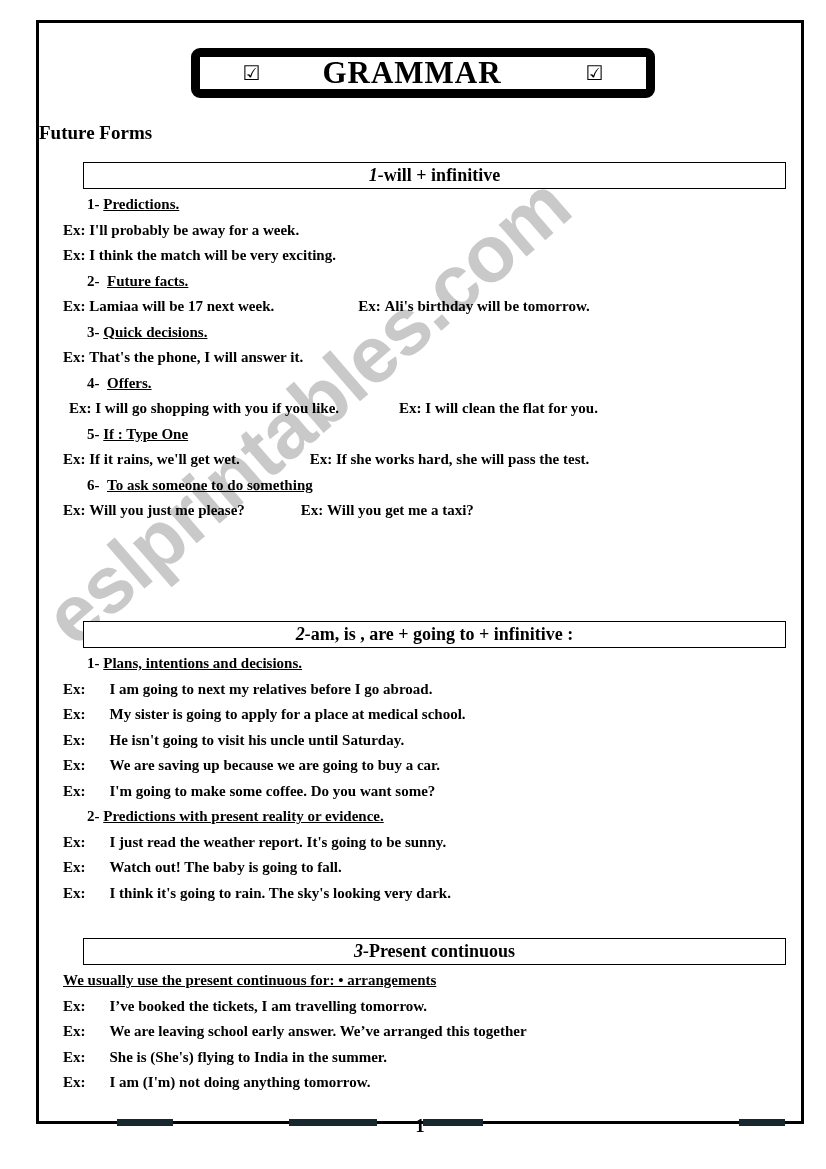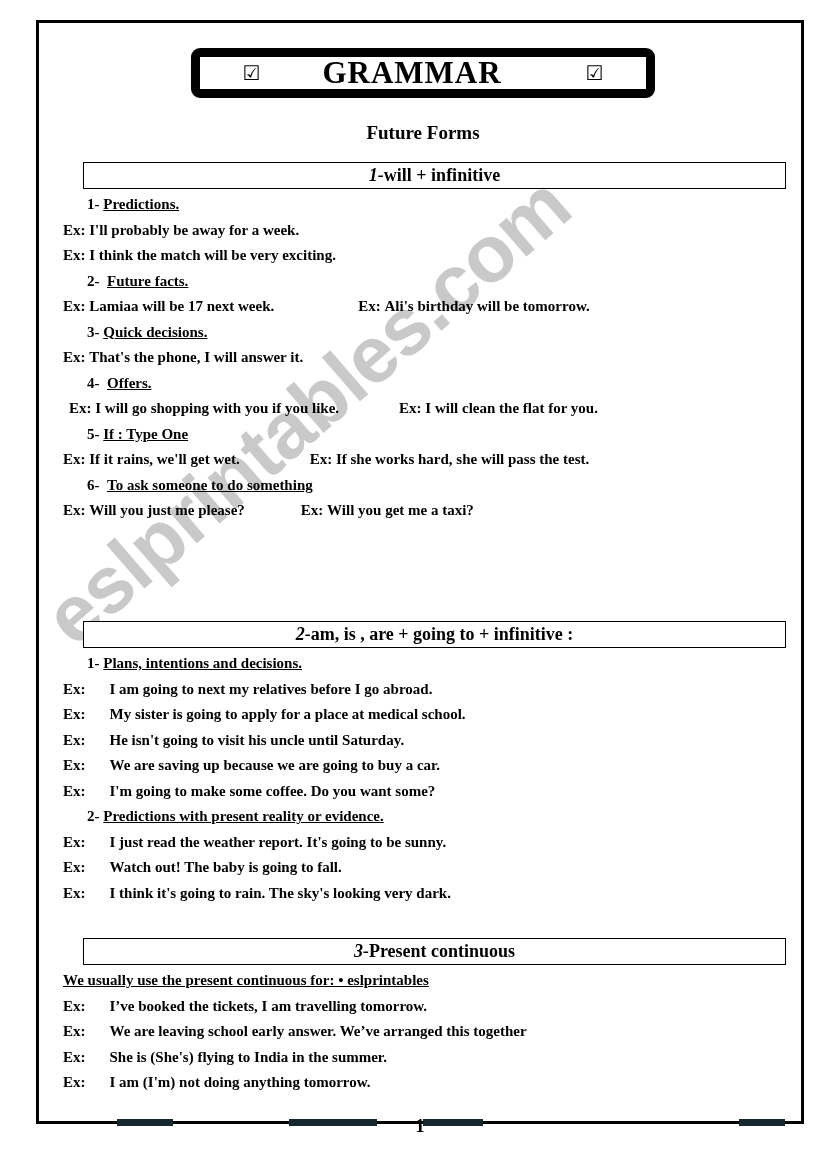--- a/index.html
+++ b/index.html
@@ -125,21 +125,21 @@
     letter-spacing: 1px;
     white-space: nowrap;
   }
 
   
   #doc-subtitle {
     position: absolute;
     left: 0;
     right: 0;
     top: 99px;
-    text-align: center;
+    text-align: left;
     font-size: 19px;
     font-weight: bold;
   }
 
   
   .section-box {
     position: absolute;
     left: 44px;
     width: 703px;
     height: 27px;
@@ -263,21 +263,21 @@
 
     </div>
 
     <div class="section-box" id="box-3">
       <span class="num">3-</span>
         <span> Present continuous</span>
     </div>
 
     <div class="block" id="block-3">
 
-      <div class="ex underline-full">We usually use the present continuous for: • eslprintables</div>
+      <div class="ex underline-full">We usually use the present continuous for: • arrangements</div>
       <div class="ex"><span class="lbl">Ex:</span><span class="ex-tab"></span><span>I’ve booked the tickets, I am travelling tomorrow.</span></div>
       <div class="ex"><span class="lbl">Ex:</span><span class="ex-tab"></span><span>We are leaving school early answer. We’ve arranged this together</span></div>
       <div class="ex"><span class="lbl">Ex:</span><span class="ex-tab"></span><span>She is (She's) flying to India in the summer.</span></div>
       <div class="ex"><span class="lbl">Ex:</span><span class="ex-tab"></span><span>I am (I'm) not doing anything tomorrow.</span></div>
 
     </div>
 
   </div>
 
   <div class="footer-mark fm1"></div>

